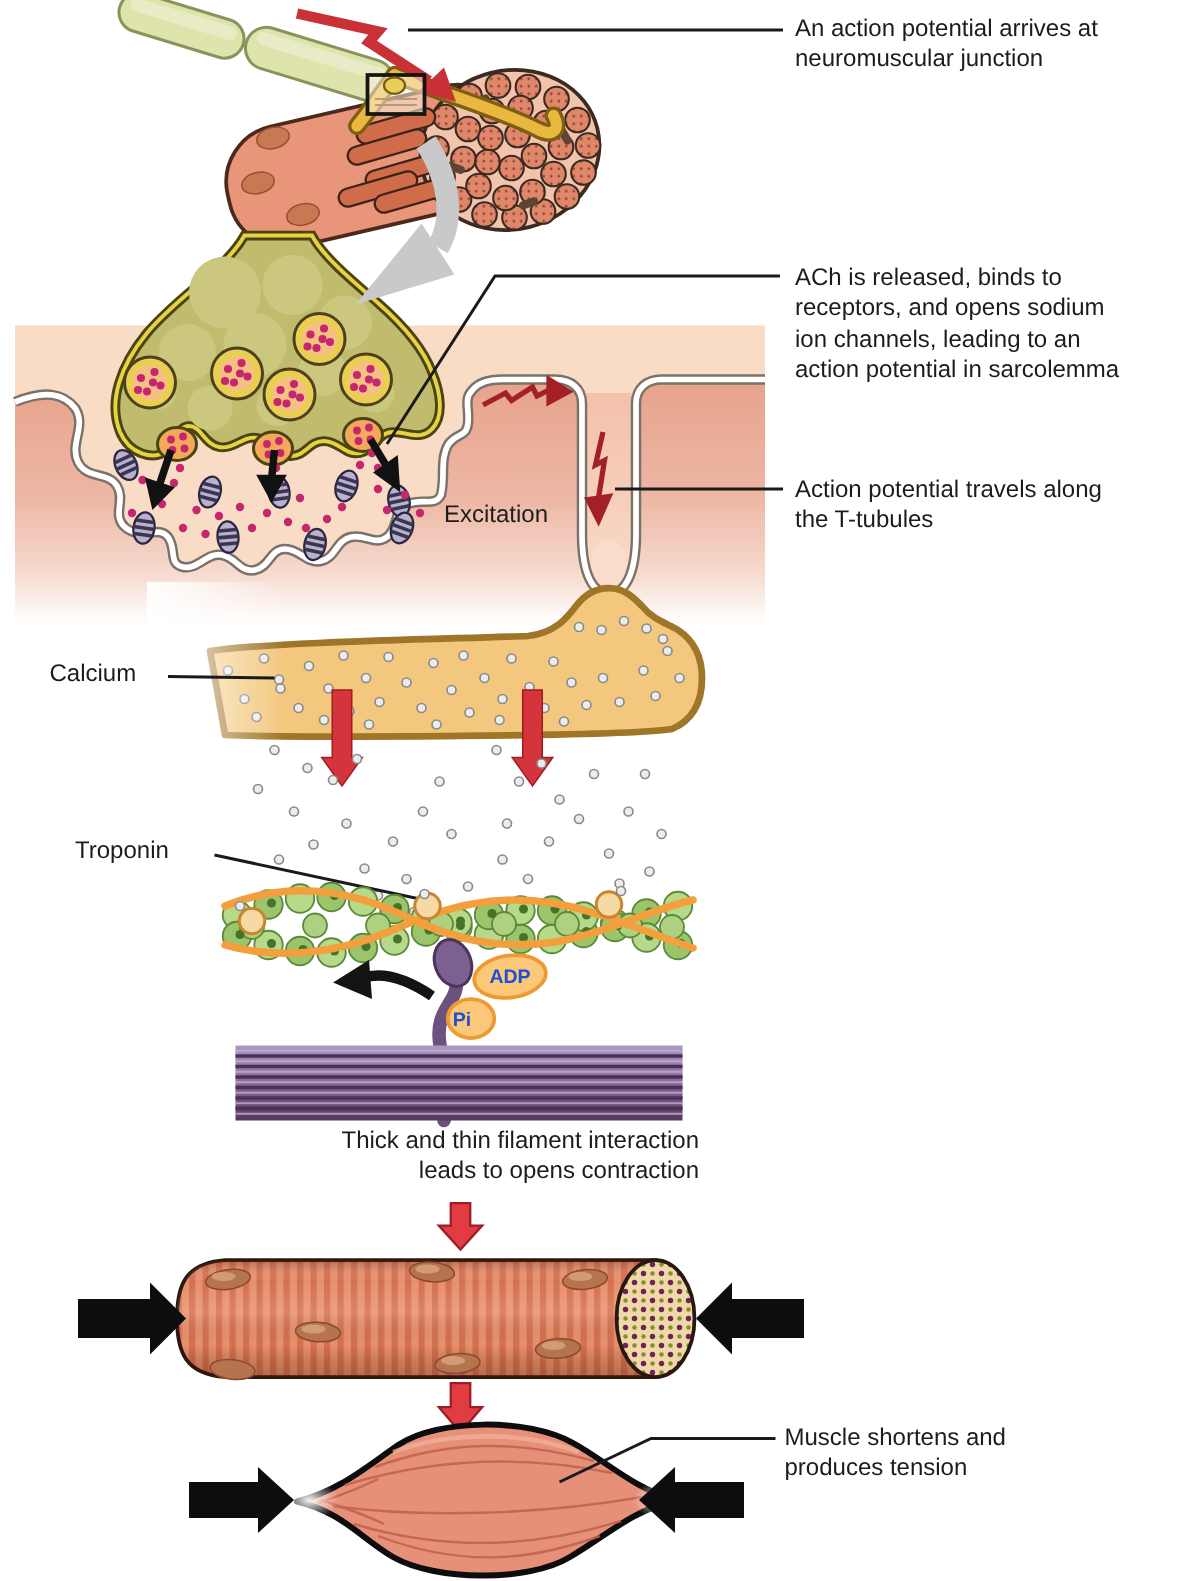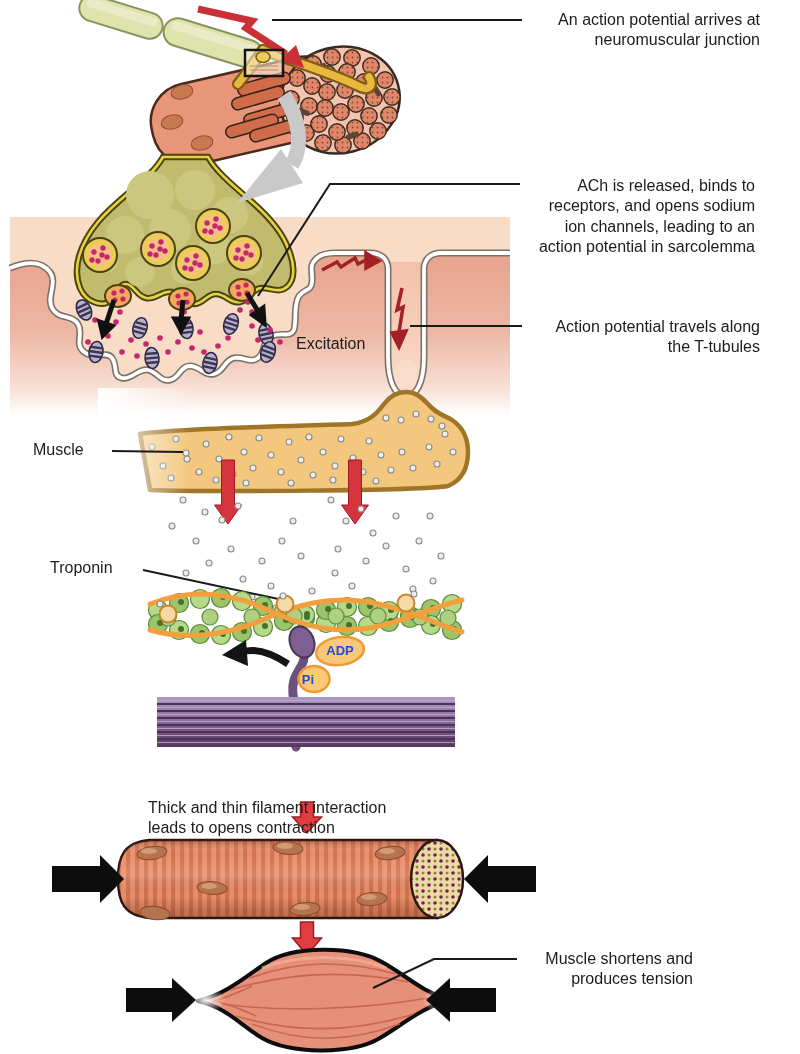--- a/index.html
+++ b/index.html
@@ -1,20 +1,20 @@
 <!DOCTYPE html>
 <html><head>
 <meta charset="utf-8">
 <style>
   html,body{margin:0;padding:0;background:#fff;}
   #stage{position:relative;width:800px;height:1054px;background:#ffffff;overflow:hidden;
          font-family:"Liberation Sans",sans-serif;}
   #stage svg{position:absolute;left:0;top:0;}
-  .lbl{position:absolute;font:16px/1.28 "Liberation Sans",sans-serif;color:#1c1c1c;text-align:right;}
-  .lbl.center{text-align:left;margin-top:47px;}
+  .lbl{position:absolute;font:16px/1.28 "Liberation Sans",sans-serif;color:#1c1c1c;}
+  .lbl.center{text-align:right;}
   .pill{position:absolute;font:bold 13px/1 "Liberation Sans",sans-serif;color:#1d4ed8;text-align:center;}
 </style>
 </head>
 <body>
 
 <div id="stage">
 <svg width="800" height="1054" viewBox="0 0 800 1054">
   <defs>
     <linearGradient id="muscleGrad" gradientUnits="userSpaceOnUse" x1="0" y1="250" x2="0" y2="415">
       <stop offset="0" stop-color="#e7a28b"></stop>
@@ -528,21 +528,21 @@
     <rect x="450" y="988" width="46" height="24"></rect>
         <polygon points="450,978 450,1022 426,1000"></polygon>
   </g>
   <polyline points="517,959 434,959 373,988" fill="none" stroke="#1a1a1a" stroke-width="2"></polyline>
 </svg>
 
 <div class="lbl" style="left:530px;top:10px;width:230px">An action potential arrives at neuromuscular junction</div>
 <div class="lbl" style="left:530px;top:317px;width:230px">Action potential travels along the T-tubules</div>
 <div class="lbl" style="left:530px;top:176px;width:225px">ACh is released, binds to receptors, and opens sodium ion channels, leading to an action potential in sarcolemma</div>
 <div class="lbl" style="left:296px;top:334px">Excitation</div>
-<div class="lbl" style="left:33px;top:440px">Muscle</div>
+<div class="lbl" style="left:33px;top:440px">Calcium</div>
 <div class="lbl" style="left:50px;top:558px">Troponin</div>
 <div class="pill" style="left:317px;top:644px;width:46px">ADP</div>
 <div class="pill" style="left:299px;top:673px;width:18px">Pi</div>
 <div class="lbl center" style="left:148px;top:751px;width:318px">
   <div>Thick and thin filament interaction</div>
   <div>leads to opens contraction</div>
 </div>
 <div class="lbl" style="left:523px;top:949px;width:170px">Muscle shortens and produces tension</div>
 </div>
 

